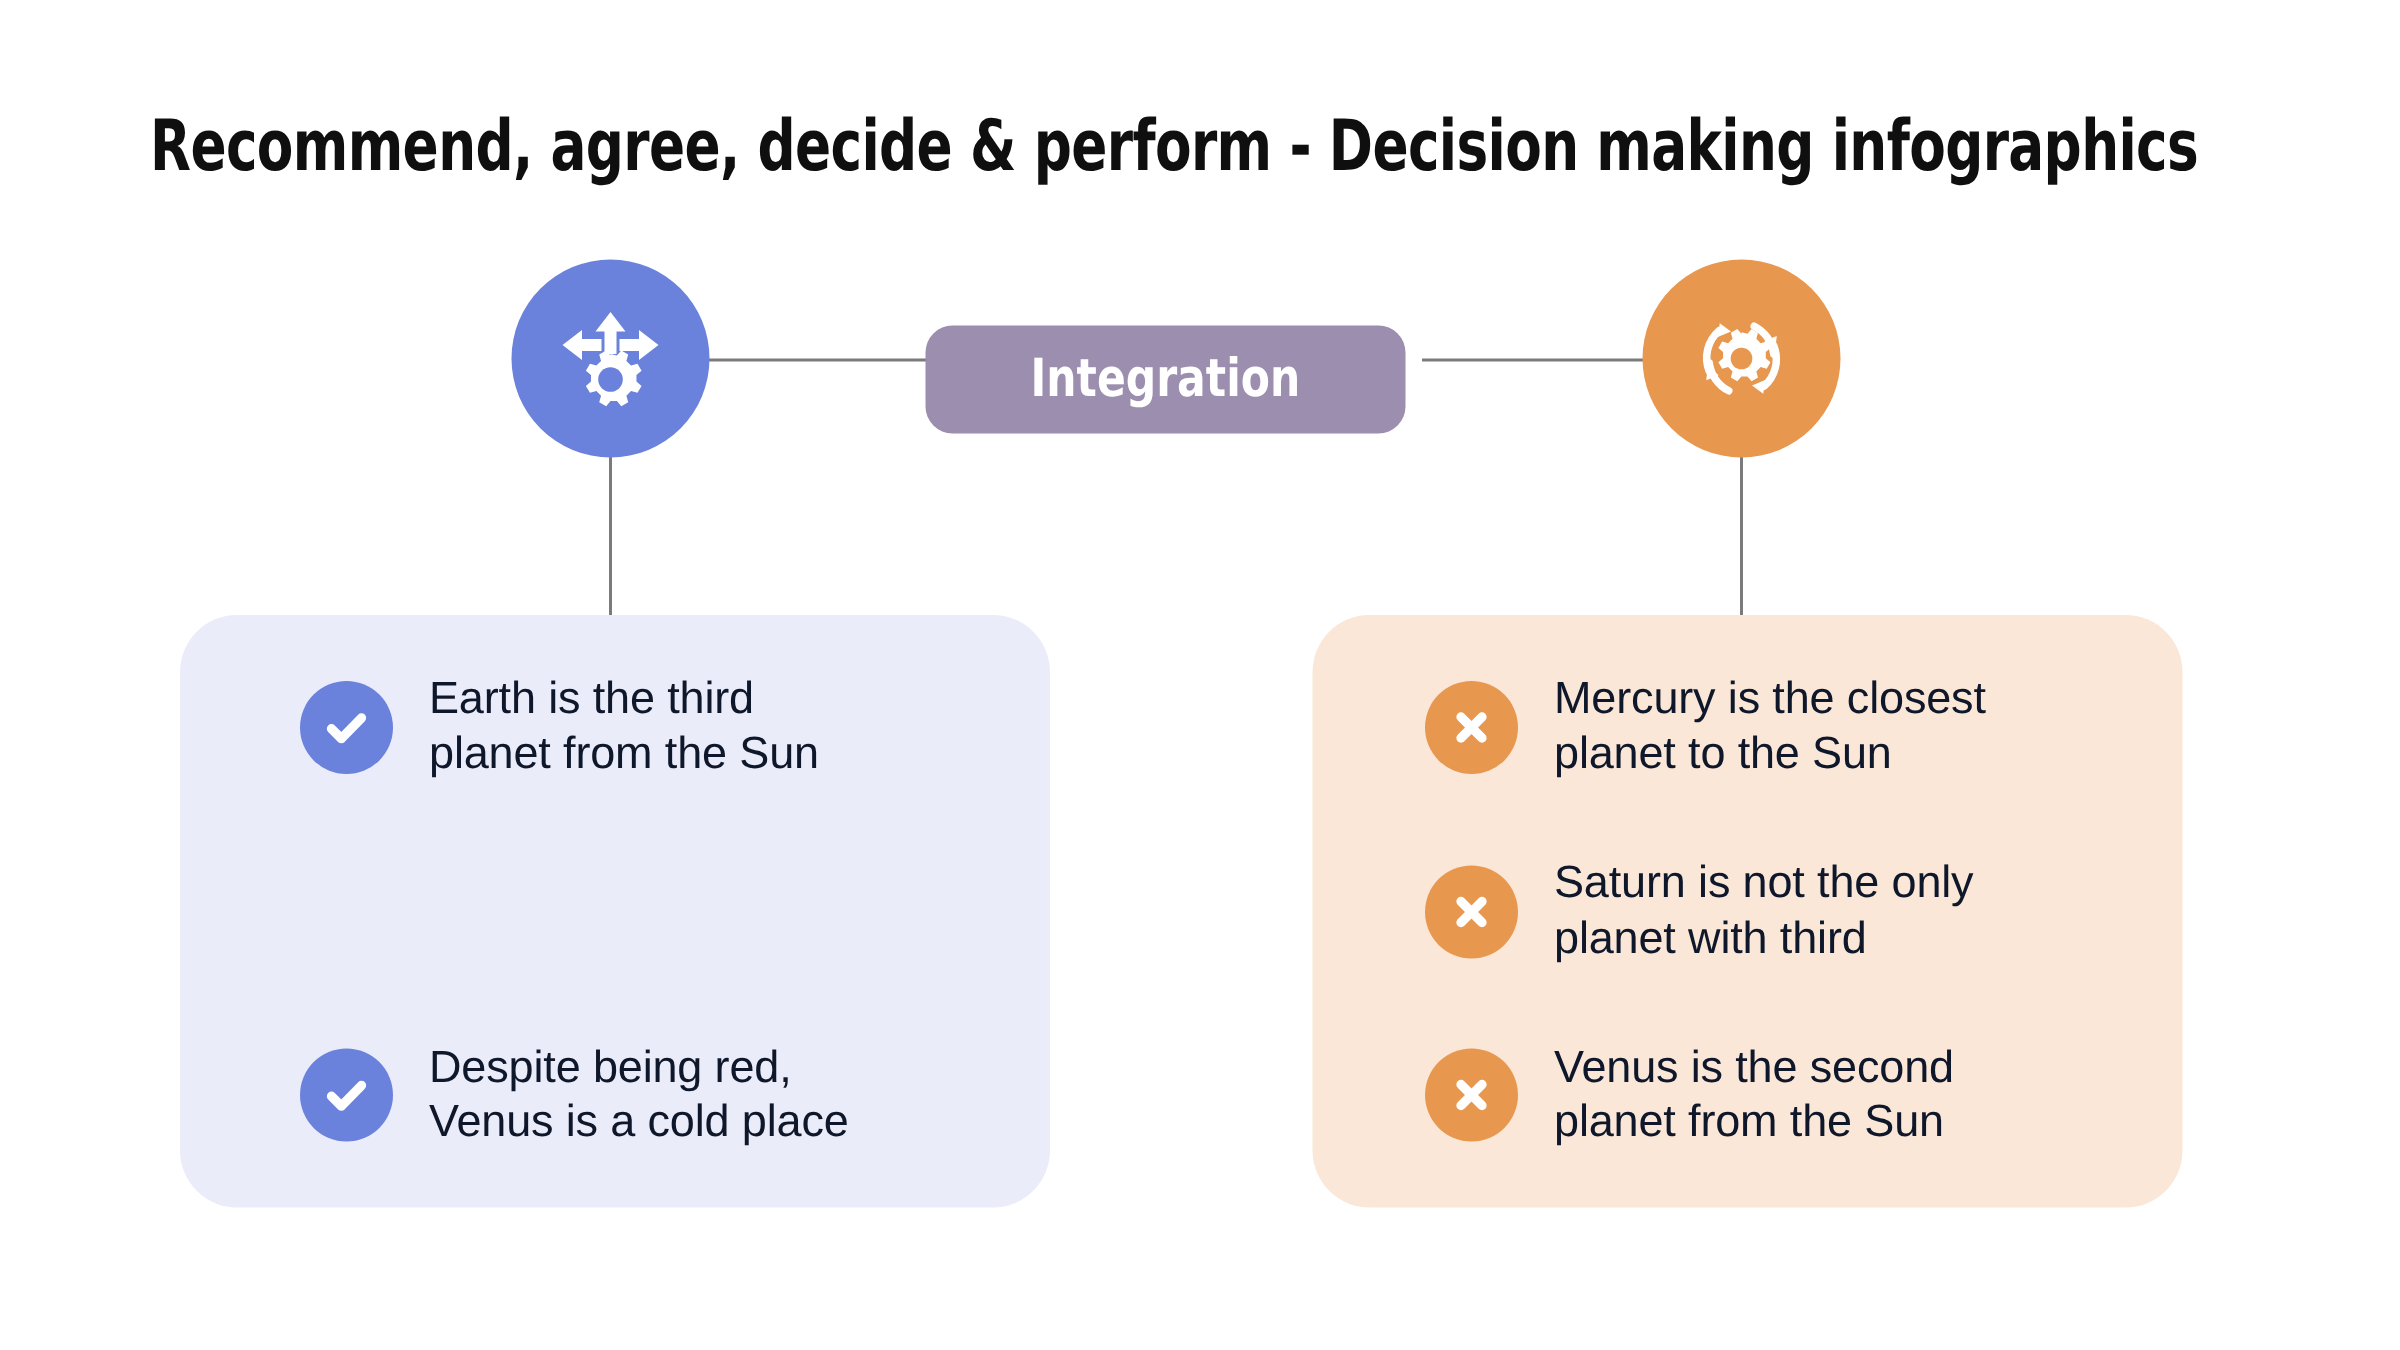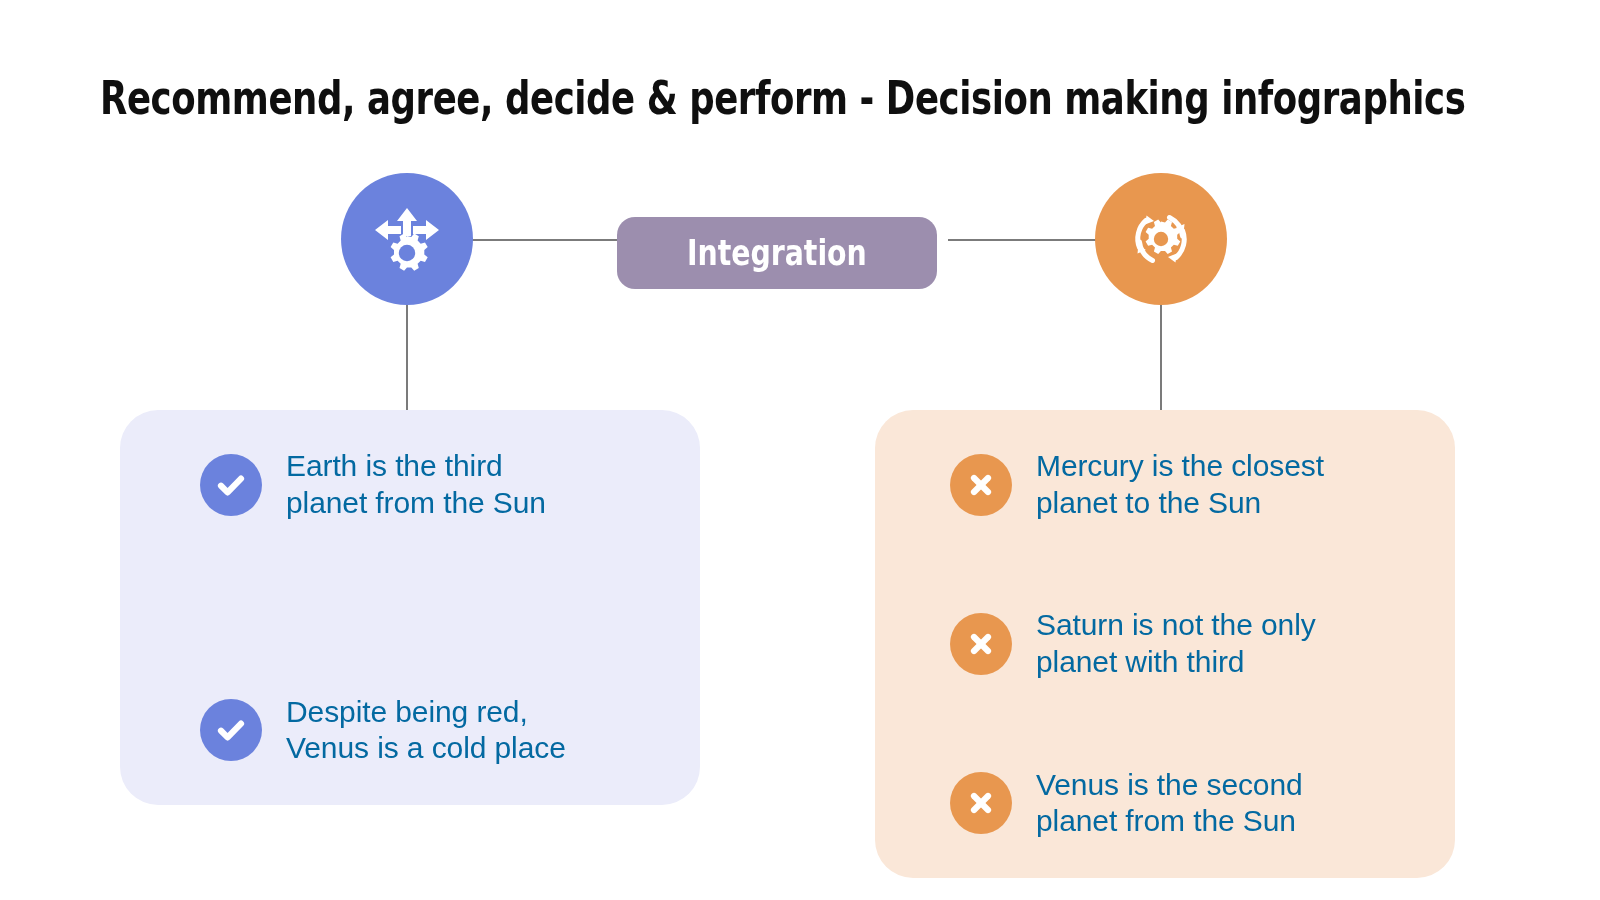--- a/index.html
+++ b/index.html
@@ -104,21 +104,21 @@
     left: 120px;
     top: 410px;
     width: 580px;
     height: 395px;
     background: #ebecfa;
   }
   #card-right {
     left: 875px;
     top: 410px;
     width: 580px;
-    height: 468px;
+    height: 395px;
     background: #fae7d8;
   }
 
   .item-list {
     display: flex;
     flex-direction: column;
     justify-content: space-between;
     height: 100%;
   }
 
@@ -139,21 +139,21 @@
     align-items: center;
     justify-content: center;
   }
   .icon-check { background: #6b82dd; }
   .icon-cross { background: #e8974f; }
 
   .item-text {
     font-family: "Liberation Sans", sans-serif;
     font-size: 30px;
     line-height: 1.22;
-    color: #0369a1;
+    color: #0f172a;
     white-space: pre-line;
     letter-spacing: -0.1px;
   }
 </style>
 </head>
 <body>
 
 <div class="slide">
 
   <div class="title">Recommend, agree, decide &amp; perform - Decision making infographics</div>

